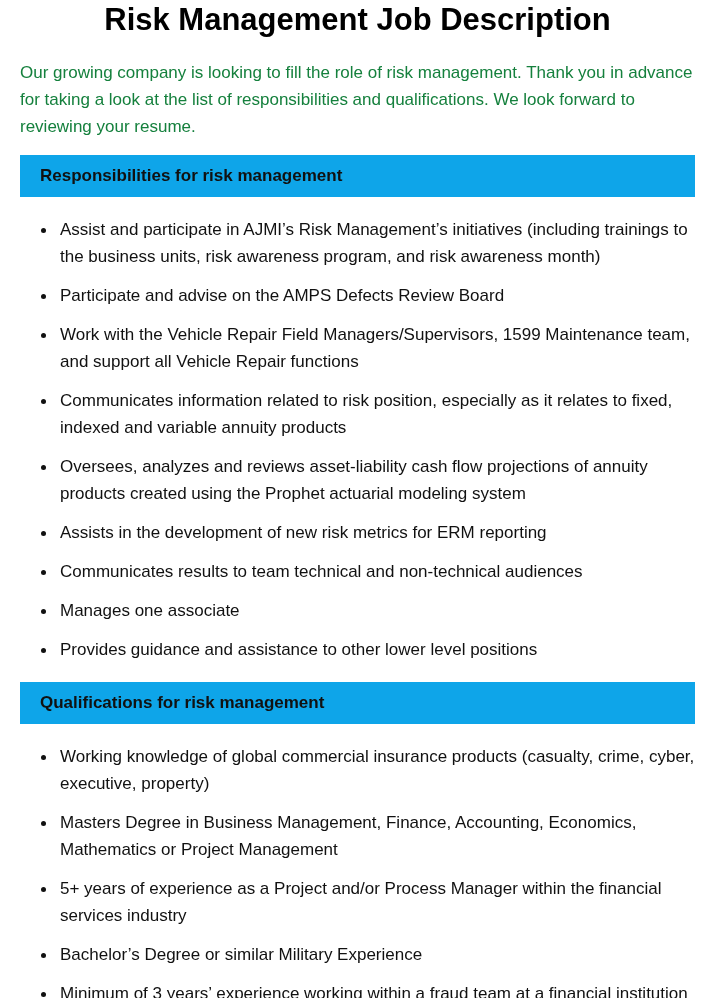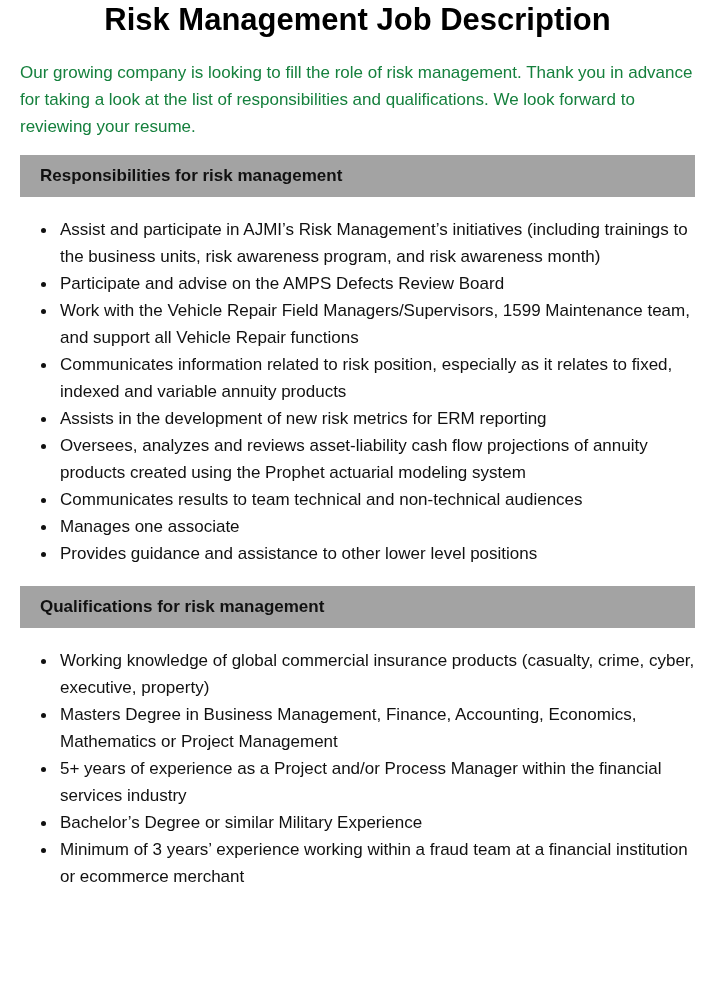--- a/index.html
+++ b/index.html
@@ -29,39 +29,40 @@
       color: #000000;
     }
     .intro {
       margin: 16px 0 0 0;
       font-size: 17px;
       line-height: 27px;
       color: #15803d;
     }
     .section-header {
       margin-top: 15px;
-      background: #a3a3a3;
+      background: #0ea5e9;
       height: 42px;
       line-height: 42px;
       padding-left: 20px;
       font-size: 17px;
       font-weight: bold;
       color: #111111;
     }
     ul.bullets {
       list-style: none;
       margin: 19px 0 0 0;
       padding: 0;
     }
     ul.bullets li {
       position: relative;
       padding-left: 40px;
       font-size: 17px;
       line-height: 27px;
       color: #111111;
+      margin-top: 12px;
     }
     ul.bullets li .dot {
       position: absolute;
       left: 21px;
       top: 12px;
       width: 5px;
       height: 5px;
       border-radius: 50%;
       background: #111111;
     }
@@ -73,22 +74,22 @@
 <div class="page">
   <h1>Risk Management Job Description</h1>
   <p class="intro">Our growing company is looking to fill the role of risk management. Thank you in advance for taking a look at the list of responsibilities and qualifications. We look forward to reviewing your resume.</p>
 
   <div class="section-header">Responsibilities for risk management</div>
   <ul class="bullets">
     <li><span class="dot"></span><span>Assist and participate in AJMI’s Risk Management’s initiatives (including trainings to the business units, risk awareness program, and risk awareness month)</span></li>
     <li><span class="dot"></span><span>Participate and advise on the AMPS Defects Review Board</span></li>
     <li><span class="dot"></span><span>Work with the Vehicle Repair Field Managers/Supervisors, 1599 Maintenance team, and support all Vehicle Repair functions</span></li>
     <li><span class="dot"></span><span>Communicates information related to risk position, especially as it relates to fixed, indexed and variable annuity products</span></li>
+    <li><span class="dot"></span><span>Oversees, analyzes and reviews asset-liability cash flow projections of annuity products created using the Prophet actuarial modeling system</span></li>
     <li><span class="dot"></span><span>Assists in the development of new risk metrics for ERM reporting</span></li>
-    <li><span class="dot"></span><span>Oversees, analyzes and reviews asset-liability cash flow projections of annuity products created using the Prophet actuarial modeling system</span></li>
     <li><span class="dot"></span><span>Communicates results to team technical and non-technical audiences</span></li>
     <li><span class="dot"></span><span>Manages one associate</span></li>
     <li><span class="dot"></span><span>Provides guidance and assistance to other lower level positions</span></li>
   </ul>
 
   <div class="section-header qual-header">Qualifications for risk management</div>
   <ul class="bullets">
     <li><span class="dot"></span><span>Working knowledge of global commercial insurance products (casualty, crime, cyber, executive, property)</span></li>
     <li><span class="dot"></span><span>Masters Degree in Business Management, Finance, Accounting, Economics, Mathematics or Project Management</span></li>
     <li><span class="dot"></span><span>5+ years of experience as a Project and/or Process Manager within the financial services industry</span></li>

